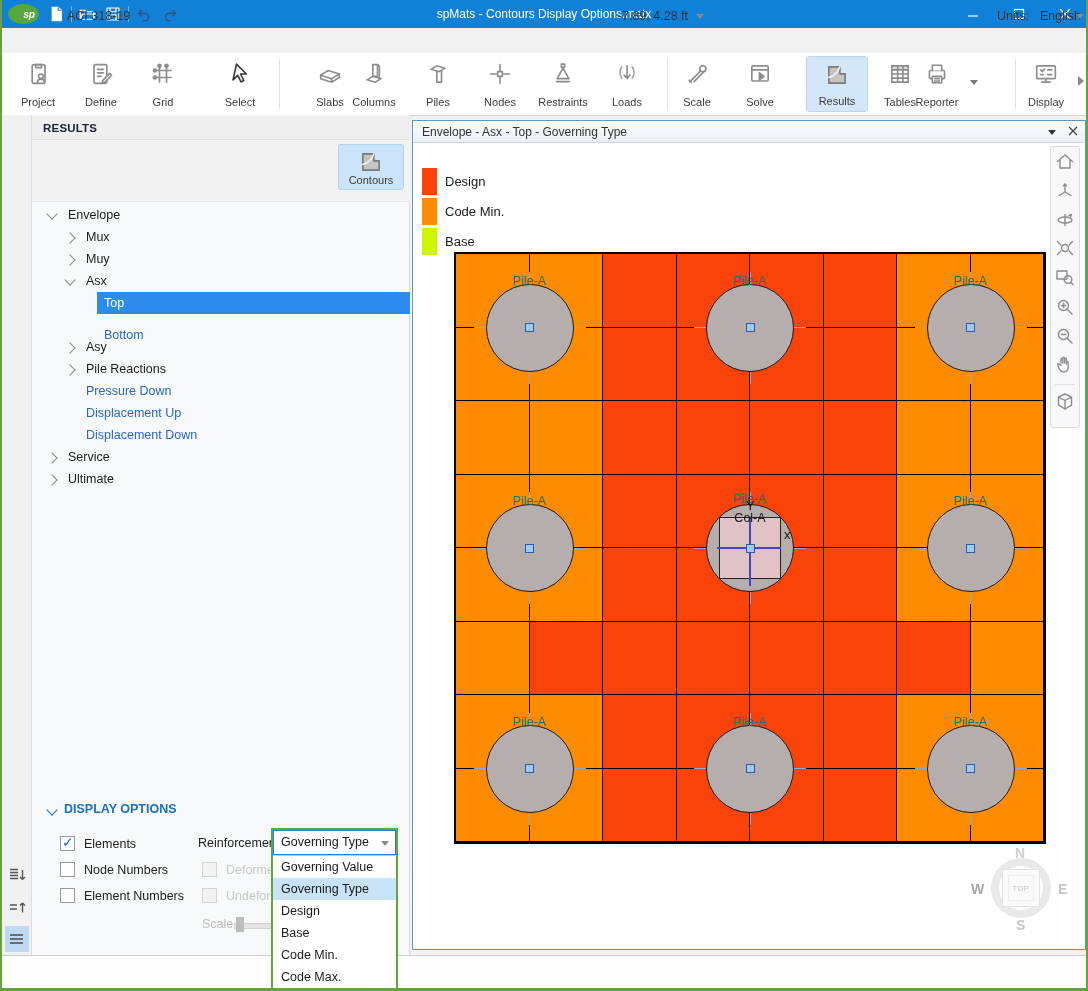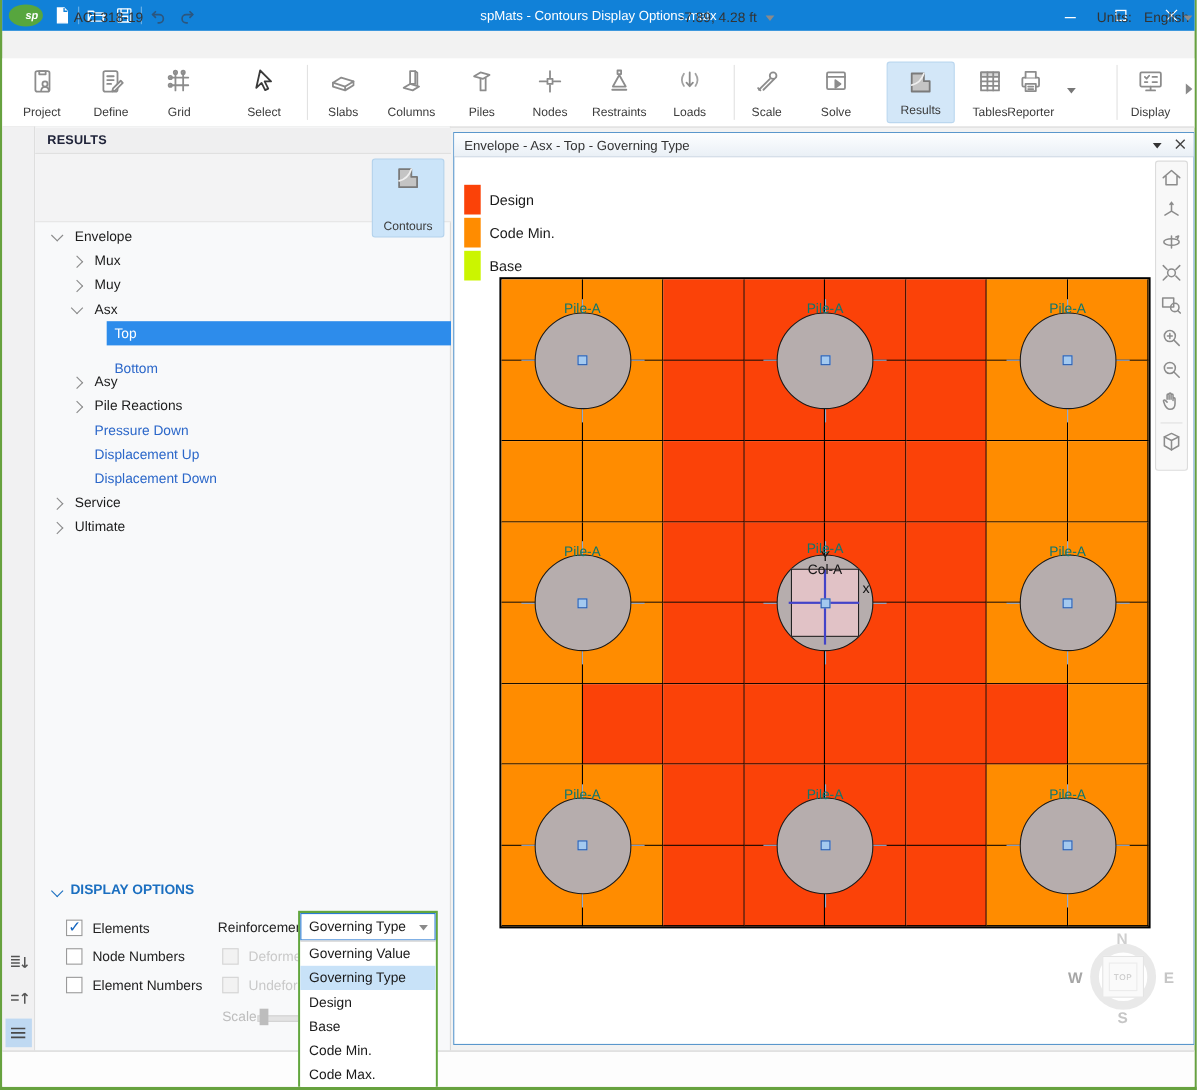--- a/index.html
+++ b/index.html
@@ -30,21 +30,21 @@
   .rchev{position:absolute;right:-10px;top:24px;width:0;height:0;border-left:4px solid transparent;border-right:4px solid transparent;border-top:5px solid #777;}
   .roverflow{position:absolute;left:1076px;top:76px;width:0;height:0;border-top:5px solid transparent;border-bottom:5px solid transparent;border-left:6px solid #8a8a8a;}
   
   .lstrip{position:absolute;left:0;top:115px;width:30px;height:840px;background:#F1F1F2;border-right:1px solid #DCDCDC;box-sizing:border-box;}
   .strip-ico{position:absolute;left:3px;width:24px;height:26px;display:flex;align-items:center;justify-content:center;}
   .strip-ico.active{background:#BFD9F2;}
   .panel{position:absolute;left:30px;top:115px;width:378px;height:840px;background:#F8F9FA;border-right:1px solid #D9D9D9;box-sizing:border-box;}
   .panel-head{position:absolute;left:30px;top:116px;width:378px;height:24px;background:#EFEFF0;border-bottom:1px solid #E0E0E0;
               font-size:11.5px;font-weight:bold;color:#20243A;line-height:24px;padding-left:11px;box-sizing:border-box;letter-spacing:.2px;}
   .contourbar{position:absolute;left:30px;top:140px;width:378px;height:62px;background:#F3F3F4;border-bottom:1px solid #E6E6E6;box-sizing:border-box;}
-  .contours-btn{position:absolute;left:336px;top:144px;width:66px;height:72px;background:#CBE4F9;border:1px solid #B3D2EC;border-radius:3px;box-sizing:border-box;}
+  .contours-btn{position:absolute;left:336px;top:144px;width:66px;height:46px;background:#CBE4F9;border:1px solid #B3D2EC;border-radius:3px;box-sizing:border-box;}
   .contours-btn .ricon{top:3px;}
   .contours-btn .rlabel{bottom:3px;}
   
   .tree-selbg{position:absolute;left:95px;width:313px;height:22px;background:#2D8CEB;}
   .tree-row{position:absolute;left:0;width:408px;height:22px;}
   .tree-label{position:absolute;top:0;height:22px;line-height:22px;font-size:12.5px;color:#1c1c1c;white-space:nowrap;}
   .tree-label.link{color:#2B67C9;}
   .tree-label.selected{color:#fff;}
   .chev{position:absolute;top:8px;width:7px;height:7px;border-right:1.6px solid #8a8a8a;border-bottom:1.6px solid #8a8a8a;}
   .chev.right{transform:rotate(-45deg);}
@@ -198,21 +198,21 @@
             <circle cx="5" cy="15" r="1.3"></circle>
           </svg></div>
         <div class="rlabel">Grid</div>
       </div>
       <div class="rbtn" style="left: 207px;">
         <div class="ricon"><svg width="100%" height="100%" viewBox="0 0 24 24" fill="none" stroke="#8C8C8C" stroke-width="1.4" stroke-linecap="round" stroke-linejoin="round">
             <path d="M9 3.5l8.5 8.5h-5l2.8 5.6-2.4 1.2-2.8-5.6L6 17z" fill="#fff" stroke="#3a3a3a"></path>
           </svg></div>
         <div class="rlabel">Select</div>
       </div>
-      <div class="rbtn" style="left: 279px;">
+      <div class="rbtn" style="left: 297px;">
         <div class="ricon"><svg width="100%" height="100%" viewBox="0 0 24 24" fill="none" stroke="#8C8C8C" stroke-width="1.4" stroke-linecap="round" stroke-linejoin="round">
             <path d="M4 13l6.5-4L20 12l-6.5 4z"></path>
             <path d="M4 13v3l9.5 3v-3M20 12v3l-6.5 4"></path>
           </svg></div>
         <div class="rlabel">Slabs</div>
       </div>
       <div class="rbtn" style="left: 341px;">
         <div class="ricon"><svg width="100%" height="100%" viewBox="0 0 24 24" fill="none" stroke="#8C8C8C" stroke-width="1.4" stroke-linecap="round" stroke-linejoin="round">
             <path d="M6 17l5-3 7 2-5 3z"></path>
             <rect x="11" y="4" width="4" height="10"></rect>

